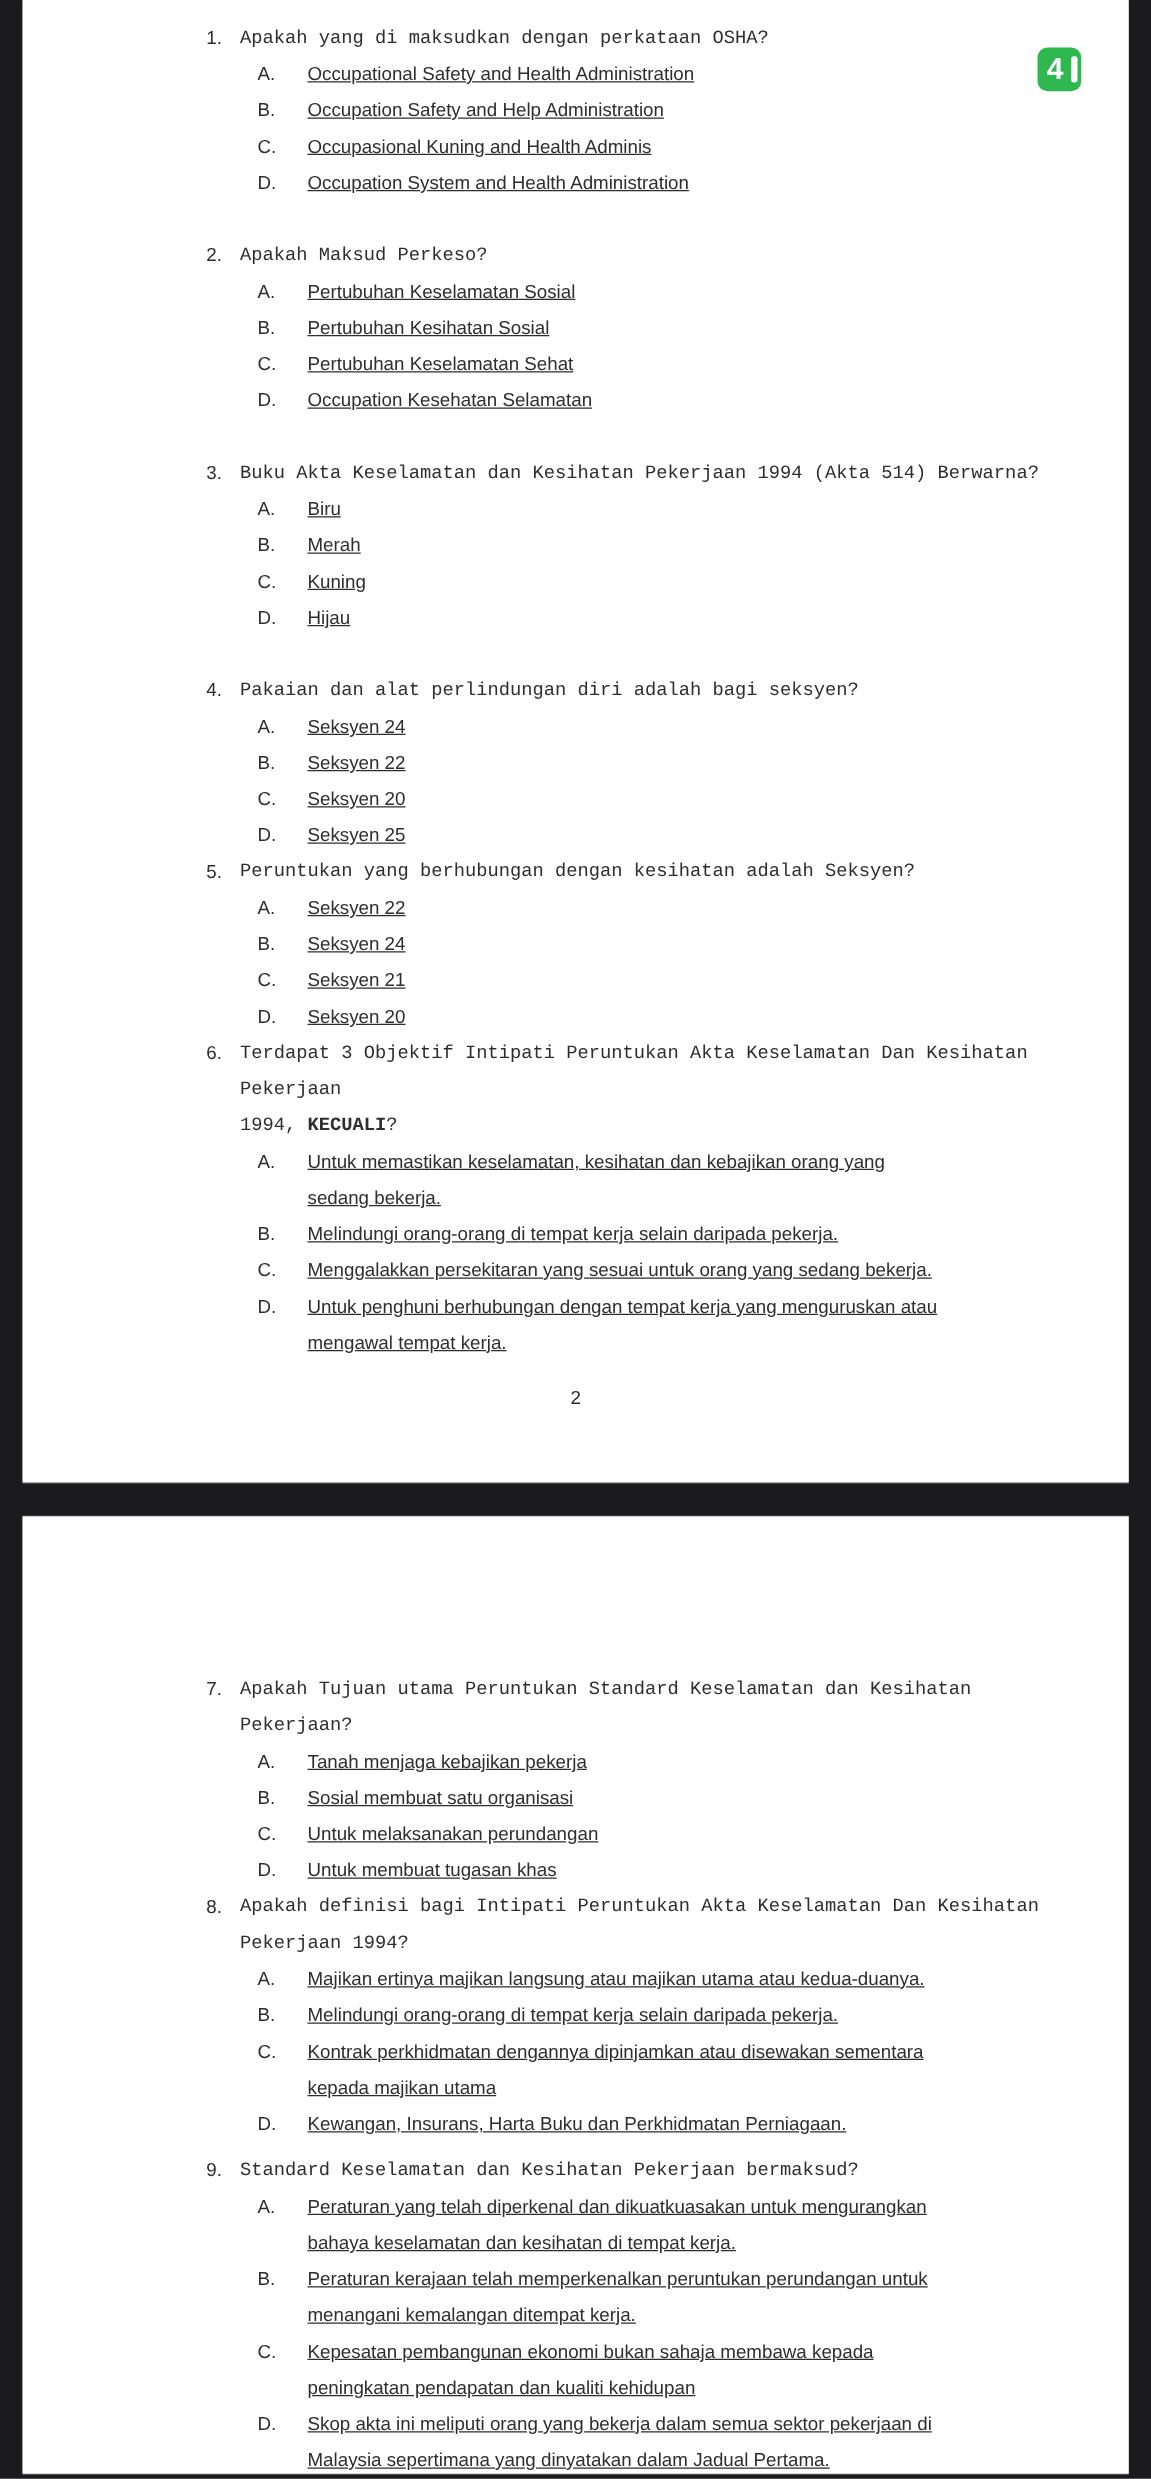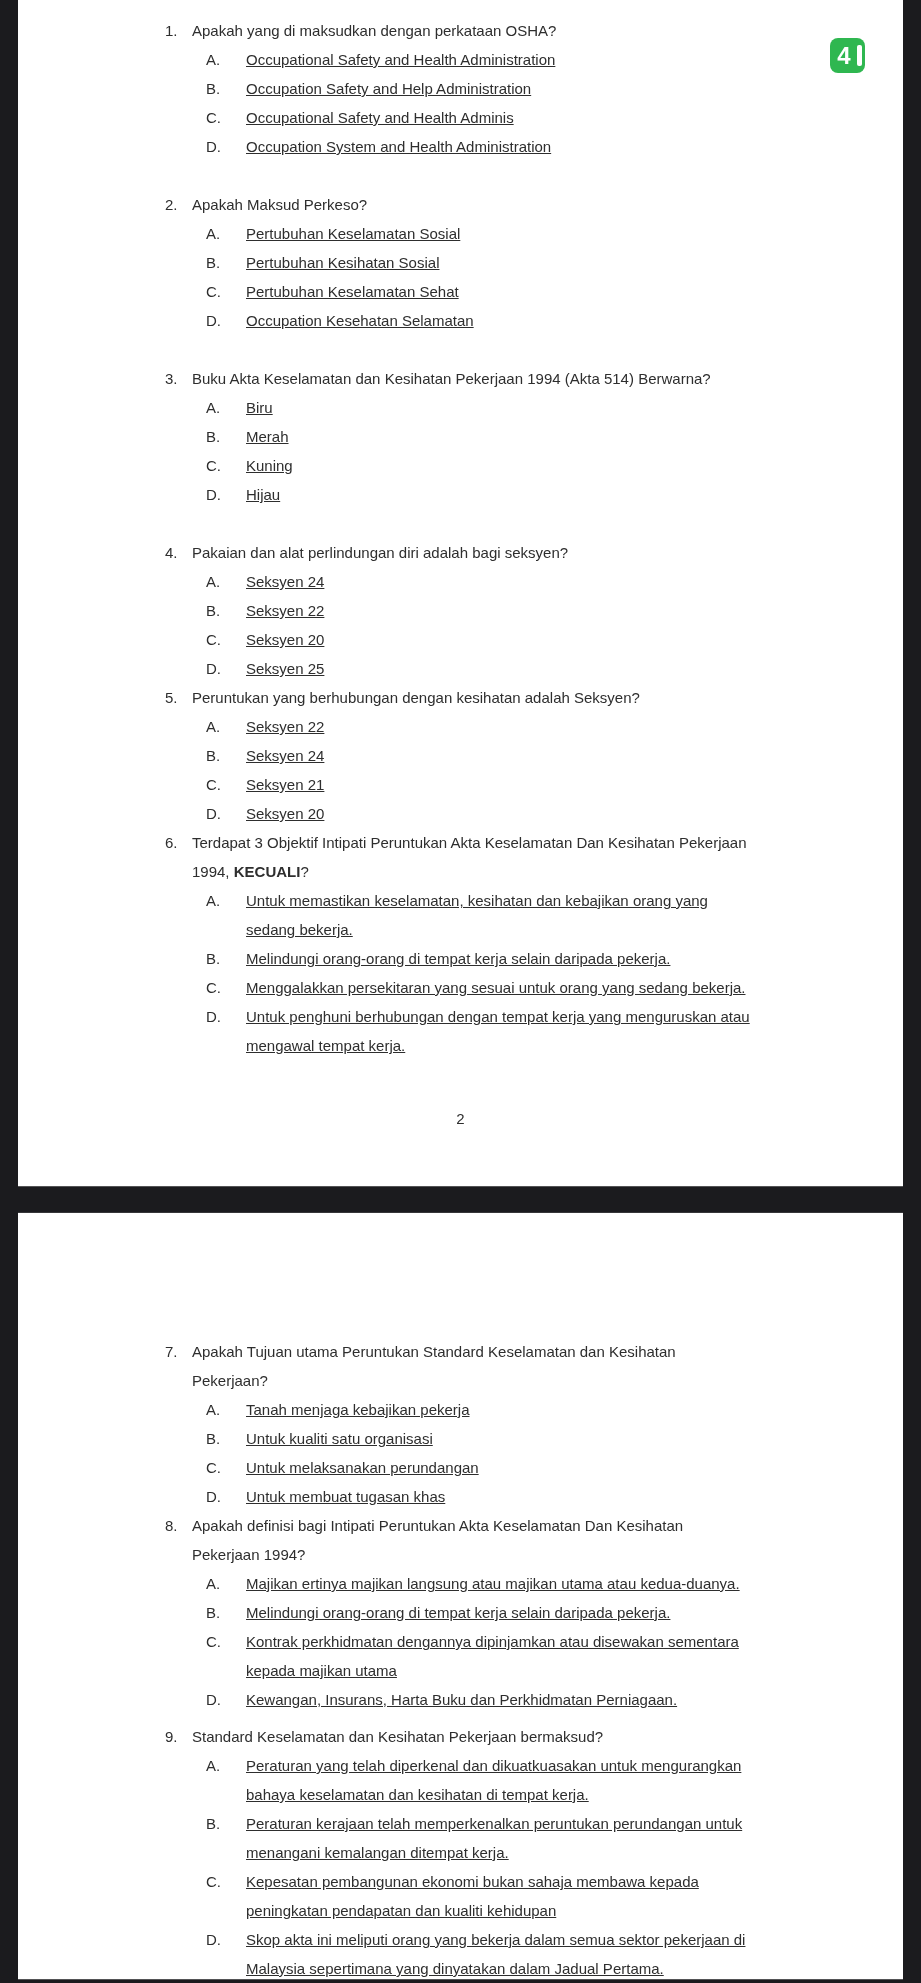--- a/index.html
+++ b/index.html
@@ -23,21 +23,21 @@
     padding:16px 28px 0 147px;
     color:#2e2e2e;
     font-size:15px;
     line-height:29px;
   }
   .page-2 .content { padding-top:124px; }
 
   .question { }
   .q-row { display:flex; }
   .q-num { flex:0 0 27px; }
-  .q-text { flex:1; white-space:pre-line; }
+  .q-text { flex:1; white-space:pre-line;font-family:Liberation Mono, monospace; }
   .options { margin-left:41px; }
   .option { display:flex; }
   .opt-letter { flex:0 0 40px; }
   .opt-text { flex:1; white-space:pre-line;text-decoration:underline; }
 
   
   .page[data-page-index="0"] .question:nth-child(-n+3) { margin-bottom:29px; }
   
   .page[data-page-index="1"] .question:nth-child(2) { margin-bottom:8px; }
 
@@ -81,21 +81,21 @@
     <div class="opt-text">Occupational Safety and Health Administration</div>
   </div>
 
   <div class="option">
     <span class="opt-letter">B.</span>
     <div class="opt-text">Occupation Safety and Help Administration</div>
   </div>
 
   <div class="option">
     <span class="opt-letter">C.</span>
-    <div class="opt-text">Occupational Safety and Health Adminis</div>
+    <div class="opt-text">Occupasional Kuning and Health Adminis</div>
   </div>
 
   <div class="option">
     <span class="opt-letter">D.</span>
     <div class="opt-text">Occupation System and Health Administration</div>
   </div>
 </div>
   </div>
 
   <div class="question">
@@ -249,21 +249,21 @@
       <div class="q-text">Apakah Tujuan utama Peruntukan Standard Keselamatan dan Kesihatan<br>Pekerjaan?</div>
     </div>
     <div class="options">
   <div class="option">
     <span class="opt-letter">A.</span>
     <div class="opt-text">Tanah menjaga kebajikan pekerja</div>
   </div>
 
   <div class="option">
     <span class="opt-letter">B.</span>
-    <div class="opt-text">Untuk kualiti satu organisasi</div>
+    <div class="opt-text">Sosial membuat satu organisasi</div>
   </div>
 
   <div class="option">
     <span class="opt-letter">C.</span>
     <div class="opt-text">Untuk melaksanakan perundangan</div>
   </div>
 
   <div class="option">
     <span class="opt-letter">D.</span>
     <div class="opt-text">Untuk membuat tugasan khas</div>

